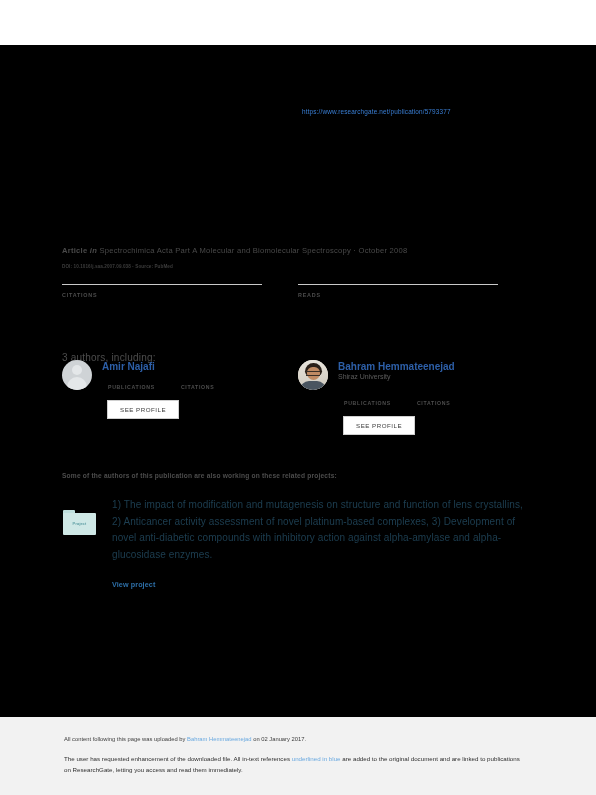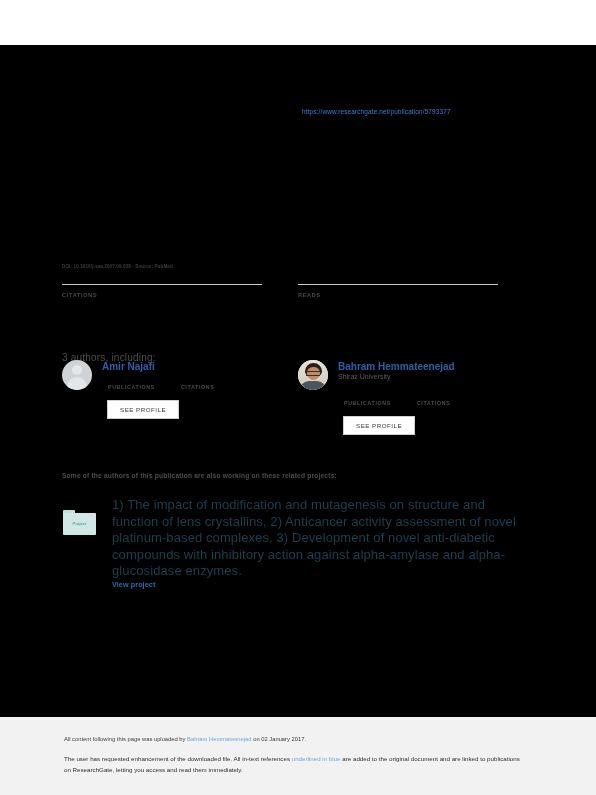--- a/index.html
+++ b/index.html
@@ -296,21 +296,21 @@
     text-align: center;
     font-size: 4px;
     color: #2f7f88;
     letter-spacing: 0.2px;
   }
   .project-text {
     position: absolute;
     left: 112px;
     top: 497px;
     width: 418px;
-    font-size: 13px;
+    font-size: 10px;
     line-height: 16.5px;
     color: #1d3f52;
     letter-spacing: 0.1px;
   }
   .view-project {
     position: absolute;
     left: 112px;
     top: 548px;
     font-size: 7.2px;
     font-weight: 700;
@@ -358,20 +358,25 @@
 
   <div class="top-strip"></div>
 
   <div class="dark-body"></div>
 
 
   <a class="pub-url">https://www.researchgate.net/publication/5793377</a>
 
   <div class="hidden-title"></div>
 
+  <div class="article-line">
+    <span class="lbl">Article</span>
+    <span class="in">in</span>
+    <span>Spectrochimica Acta Part A Molecular and Biomolecular Spectroscopy · October 2008</span>
+  </div>
 
   <div class="doi-line">DOI: 10.1016/j.saa.2007.09.038 · Source: PubMed</div>
 
   <div class="stat citations">
     <div class="rule"></div>
     <div class="value"></div>
     <div class="label">CITATIONS</div>
   </div>
 
   <div class="stat reads">

